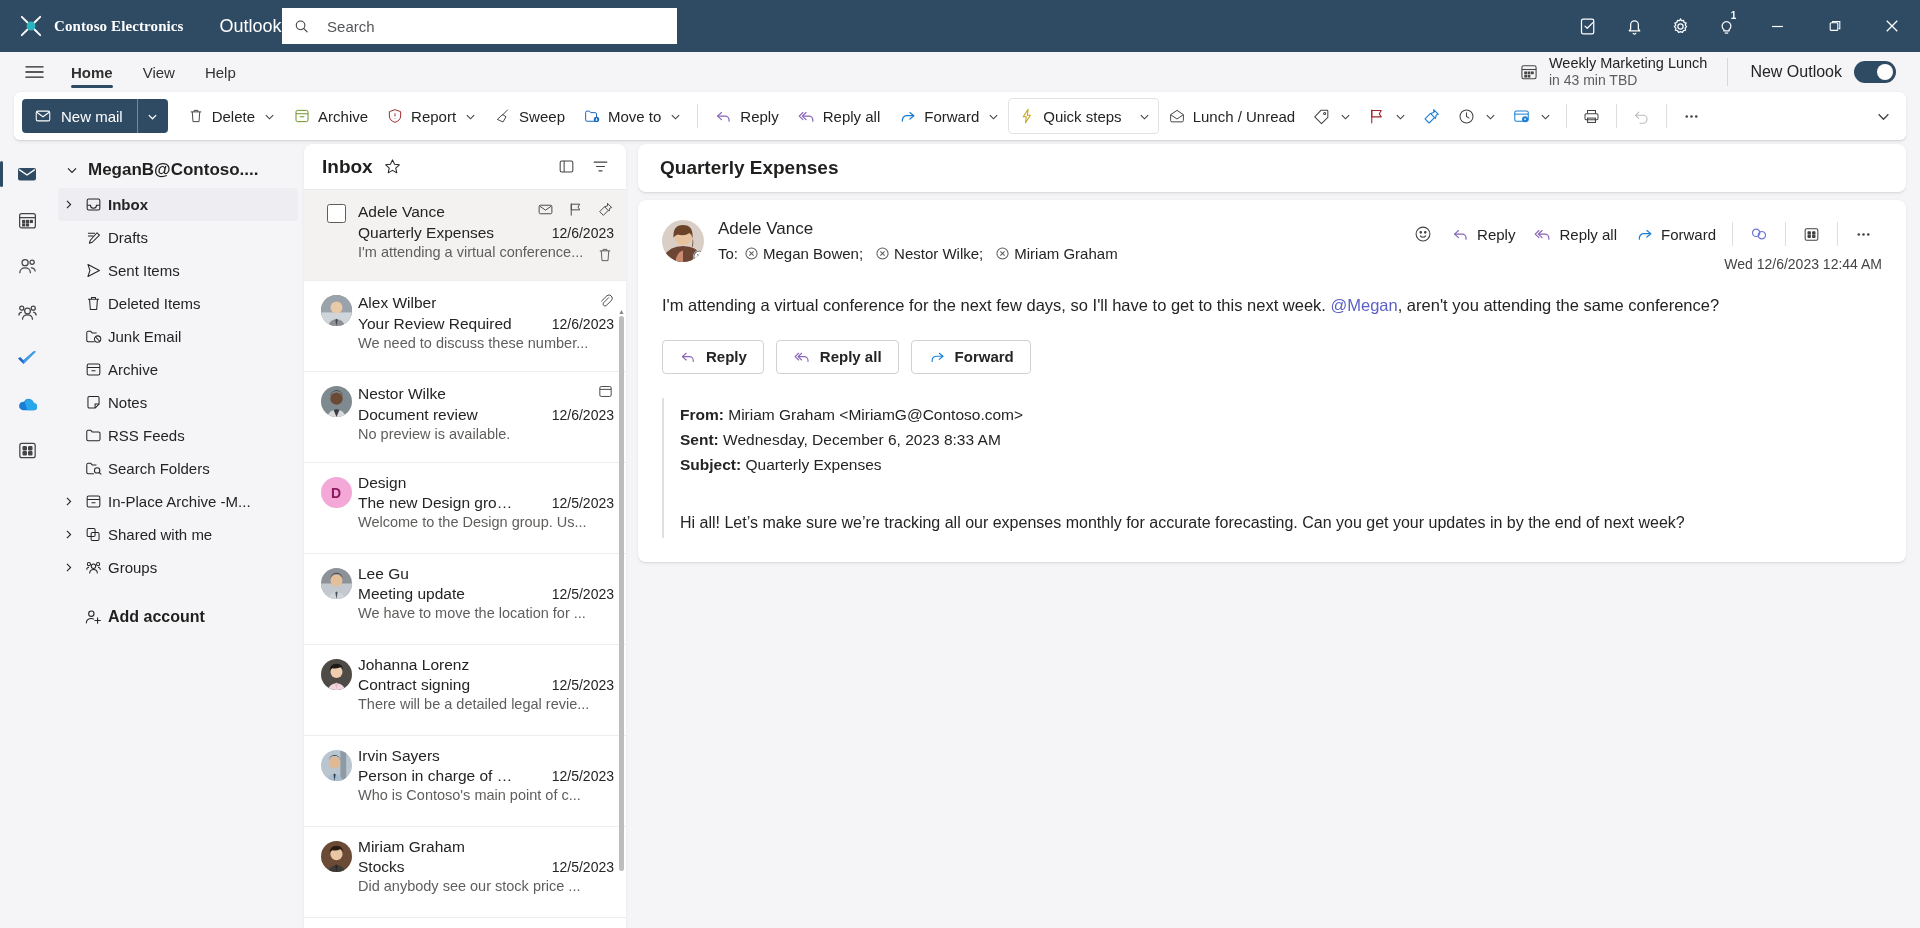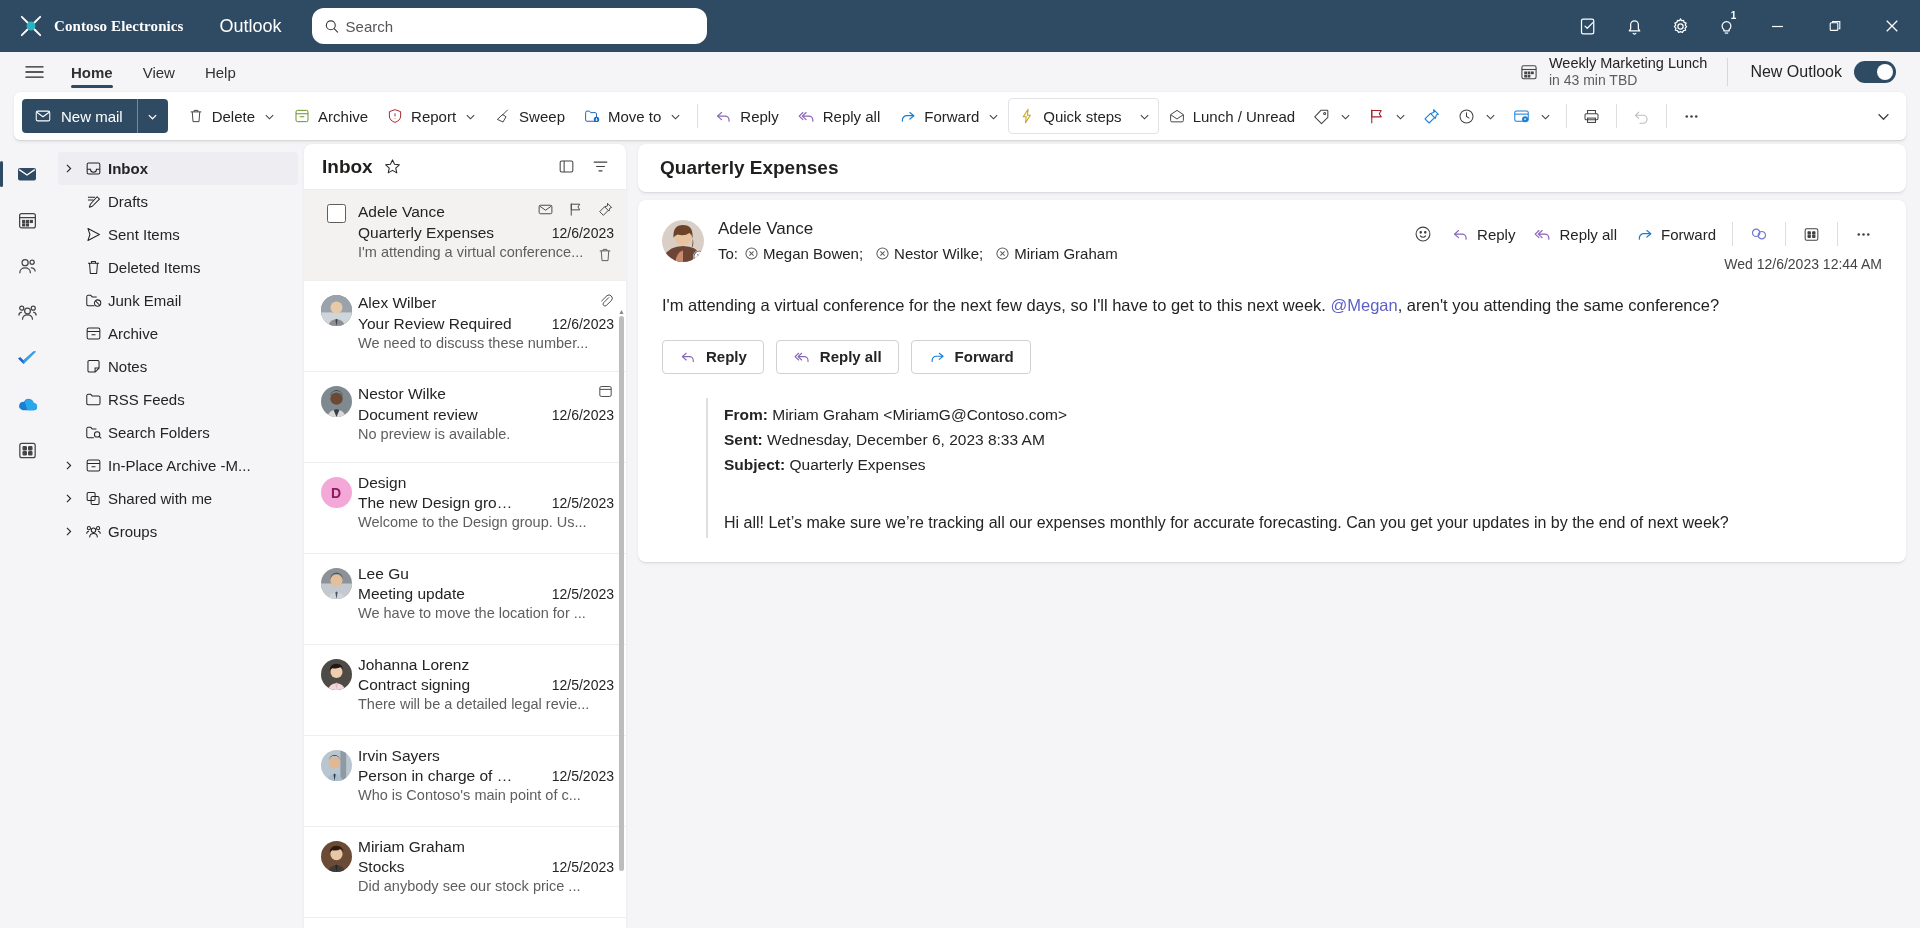--- a/index.html
+++ b/index.html
@@ -15,22 +15,22 @@
   
   .titlebar {
     height: 52px; background: #2f4b63; display: flex; align-items: center;
     flex: 0 0 52px; color: #ffffff; padding-left: 18px;
   }
   .brand { display: flex; align-items: center; gap: 10px; }
   .brand-logo { width: 26px; height: 26px; display: block; }
   .brand-name { font-size: 15px; font-weight: 700; letter-spacing: .1px; font-family: "Liberation Serif", serif; }
   .app-name { font-size: 18px; margin-left: 36px; font-weight: 400; }
   .search-wrap {
-    margin-left: 30px; width: 395px; height: 36px; background: #ffffff; border-radius: 12px;
-    display: flex; align-items: center; padding: 0 12px; gap: 6px;
+    width: 395px; height: 36px; background: #ffffff; border-radius: 0;
+    display: flex; align-items: center; padding: 0 12px; gap: 18px;
   }
   .search-input {
     border: none; outline: none; background: transparent; font-size: 15px;
     font-family: "Liberation Sans", sans-serif; color: #3b3a39; width: 100%;
   }
   .search-input::placeholder { color: #55565a; }
   .titlebar-right { margin-left: auto; display: flex; align-items: center; }
   .tb-icon {
     width: 46px; height: 52px; display: flex; align-items: center; justify-content: center;
     position: relative; cursor: pointer;
@@ -213,21 +213,21 @@
   .rp-timestamp { font-size: 14px; color: #444; text-align: right; margin-top: 6px; }
   .rp-bodytext { font-size: 16.5px; color: #242424; margin-top: 22px; line-height: 1.45; }
   .mention { color: #5b5fc7; }
   .rp-btnrow { display: flex; gap: 12px; margin-top: 22px; }
   .rp-btn {
     display: flex; align-items: center; gap: 9px; height: 34px; padding: 0 16px;
     border: 1px solid #d1d1d1; border-radius: 4px; background: #fff; font-size: 15px;
     font-weight: 600; color: #242424; cursor: pointer; font-family: "Liberation Sans", sans-serif;
   }
   .quoted {
-    margin-top: 24px; border-left: 2px solid #e1dfdd; padding: 4px 0 4px 16px; margin-left: 44px;
+    margin-top: 24px; border-left: 2px solid #e1dfdd; padding: 4px 0 4px 16px;
   }
   .quoted-line { font-size: 15.5px; color: #242424; line-height: 1.62; }
   .quoted-line b { font-weight: 700; }
   .quoted-body { font-size: 16px; color: #242424; margin-top: 34px; line-height: 1.45; }
 </style>
 </head>
 <body>
 
 <div class="app">
 
@@ -602,20 +602,28 @@
               <rect x="7.4" y="8" width="3.4" height="3.4" rx=".6"></rect>
               <rect x="13.2" y="8" width="3.4" height="3.4" rx=".6"></rect>
               <rect x="7.4" y="13.2" width="3.4" height="3.4" rx=".6"></rect>
               <rect x="13.2" y="13.2" width="3.4" height="3.4" rx=".6"></rect>
             </g>
         </svg>
       </div>
     </div>
 
     <div class="folders">
+      <div class="acct-row">
+        <span class="chev-btn">
+          <svg width="12" height="12" viewBox="0 0 12 12" fill="none" stroke="#242424" stroke-width="1.2">
+              <path d="M2 4.3 L6 8.3 L10 4.3"></path>
+            </svg>
+        </span>
+        <span>MeganB@Contoso....</span>
+      </div>
 
       <div class="folder selected">
         <span class="chev-btn">
           <svg width="11" height="11" viewBox="0 0 12 12" fill="none" stroke="#242424" stroke-width="1.2">
               <path d="M4.3 2 L8.3 6 L4.3 10"></path>
             </svg>
         </span>
         <span class="ficon">
           <svg width="19" height="19" viewBox="0 0 24 24" fill="none" stroke="#242424" stroke-width="1.3">
             <rect x="4" y="5" width="16" height="14" rx="2"></rect>
@@ -756,20 +764,30 @@
             <circle cx="12" cy="10.5" r="2.8"></circle>
               <path d="M7.2 18.8c0-2.6 2.2-4.3 4.8-4.3s4.8 1.7 4.8 4.3" stroke-linecap="round"></path>
             <circle cx="6.2" cy="7.8" r="2"></circle>
               <circle cx="17.8" cy="7.8" r="2"></circle>
             <path d="M3.4 14.8c0-1.9 1.2-3 2.9-3.2M20.6 14.8c0-1.9-1.2-3-2.9-3.2"></path>
           </svg>
         </span>
         <span class="flabel">Groups</span>
       </div>
 
+      <div class="addacct">
+        <span class="ficon">
+          <svg width="20" height="20" viewBox="0 0 24 24" fill="none" stroke="#242424" stroke-width="1.3">
+            <circle cx="10" cy="8" r="3.2"></circle>
+              <path d="M4 19c0-3.2 2.7-5.2 6-5.2 1 0 1.9 .2 2.7 .5" stroke-linecap="round"></path>
+            <path d="M17.5 13v6.5M14.2 16.2h6.6" stroke-linecap="round"></path>
+          </svg>
+        </span>
+        <span>Add account</span>
+      </div>
     </div>
 
     <div class="msglist">
       <div class="msglist-head">
         <span class="mlist-title">Inbox</span>
         <span class="mlist-star">
           <svg width="19" height="19" viewBox="0 0 24 24" fill="none" stroke="#242424" stroke-width="1.3">
             <path d="M12 3.6 L14.6 9.2 L20.6 9.9 L16.1 14 L17.4 20 L12 16.9 L6.6 20 L7.9 14 L3.4 9.9 L9.4 9.2z" stroke-linejoin="round"></path>
           </svg>
         </span>

